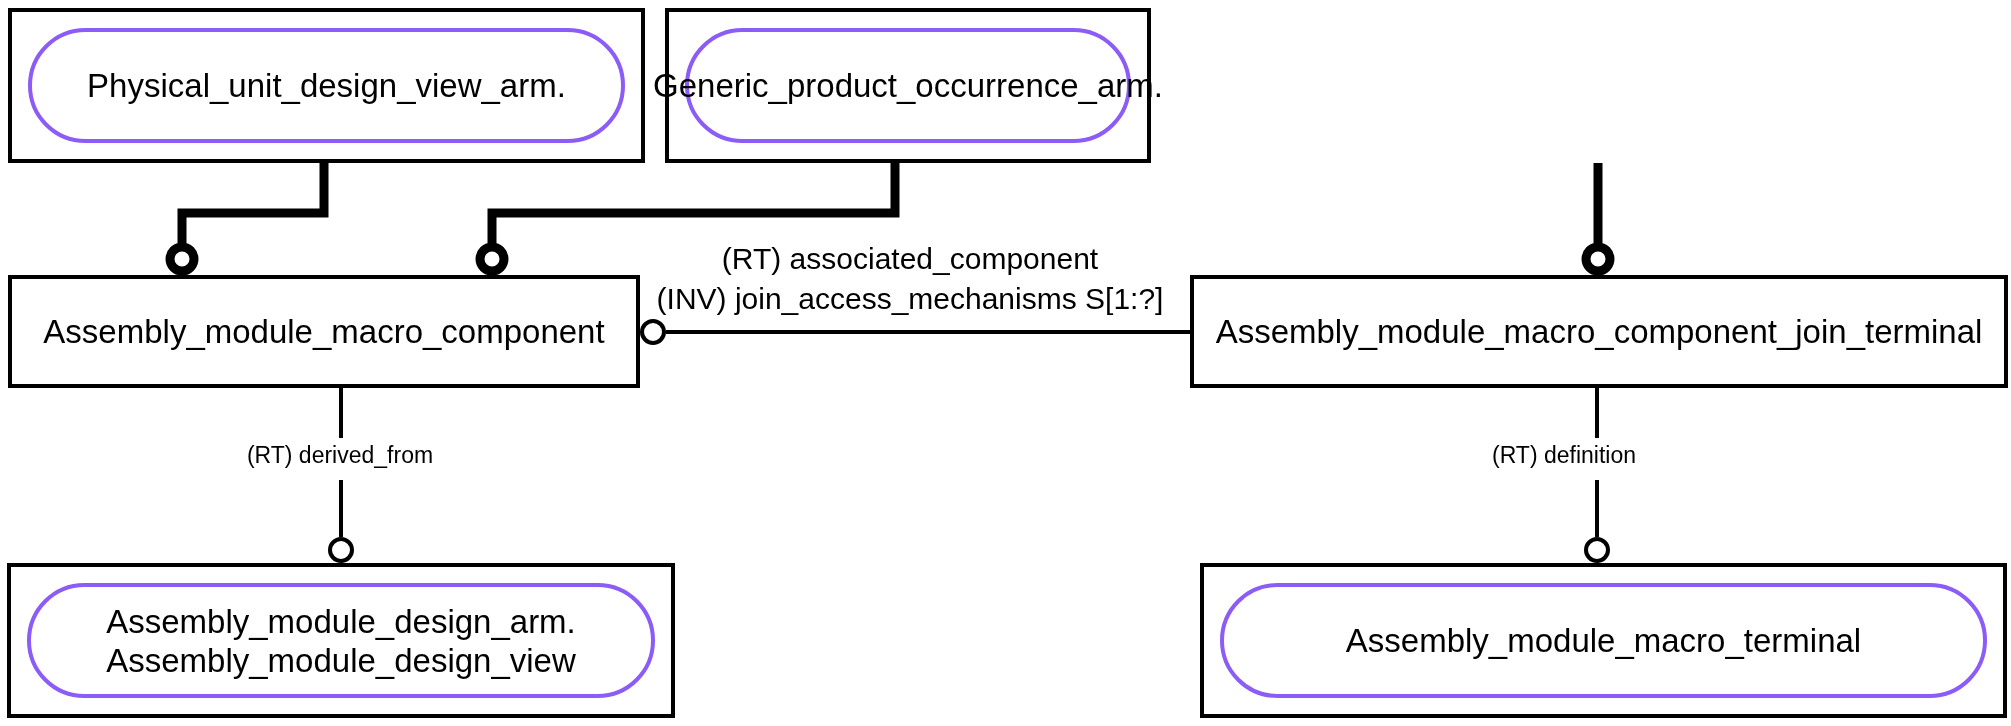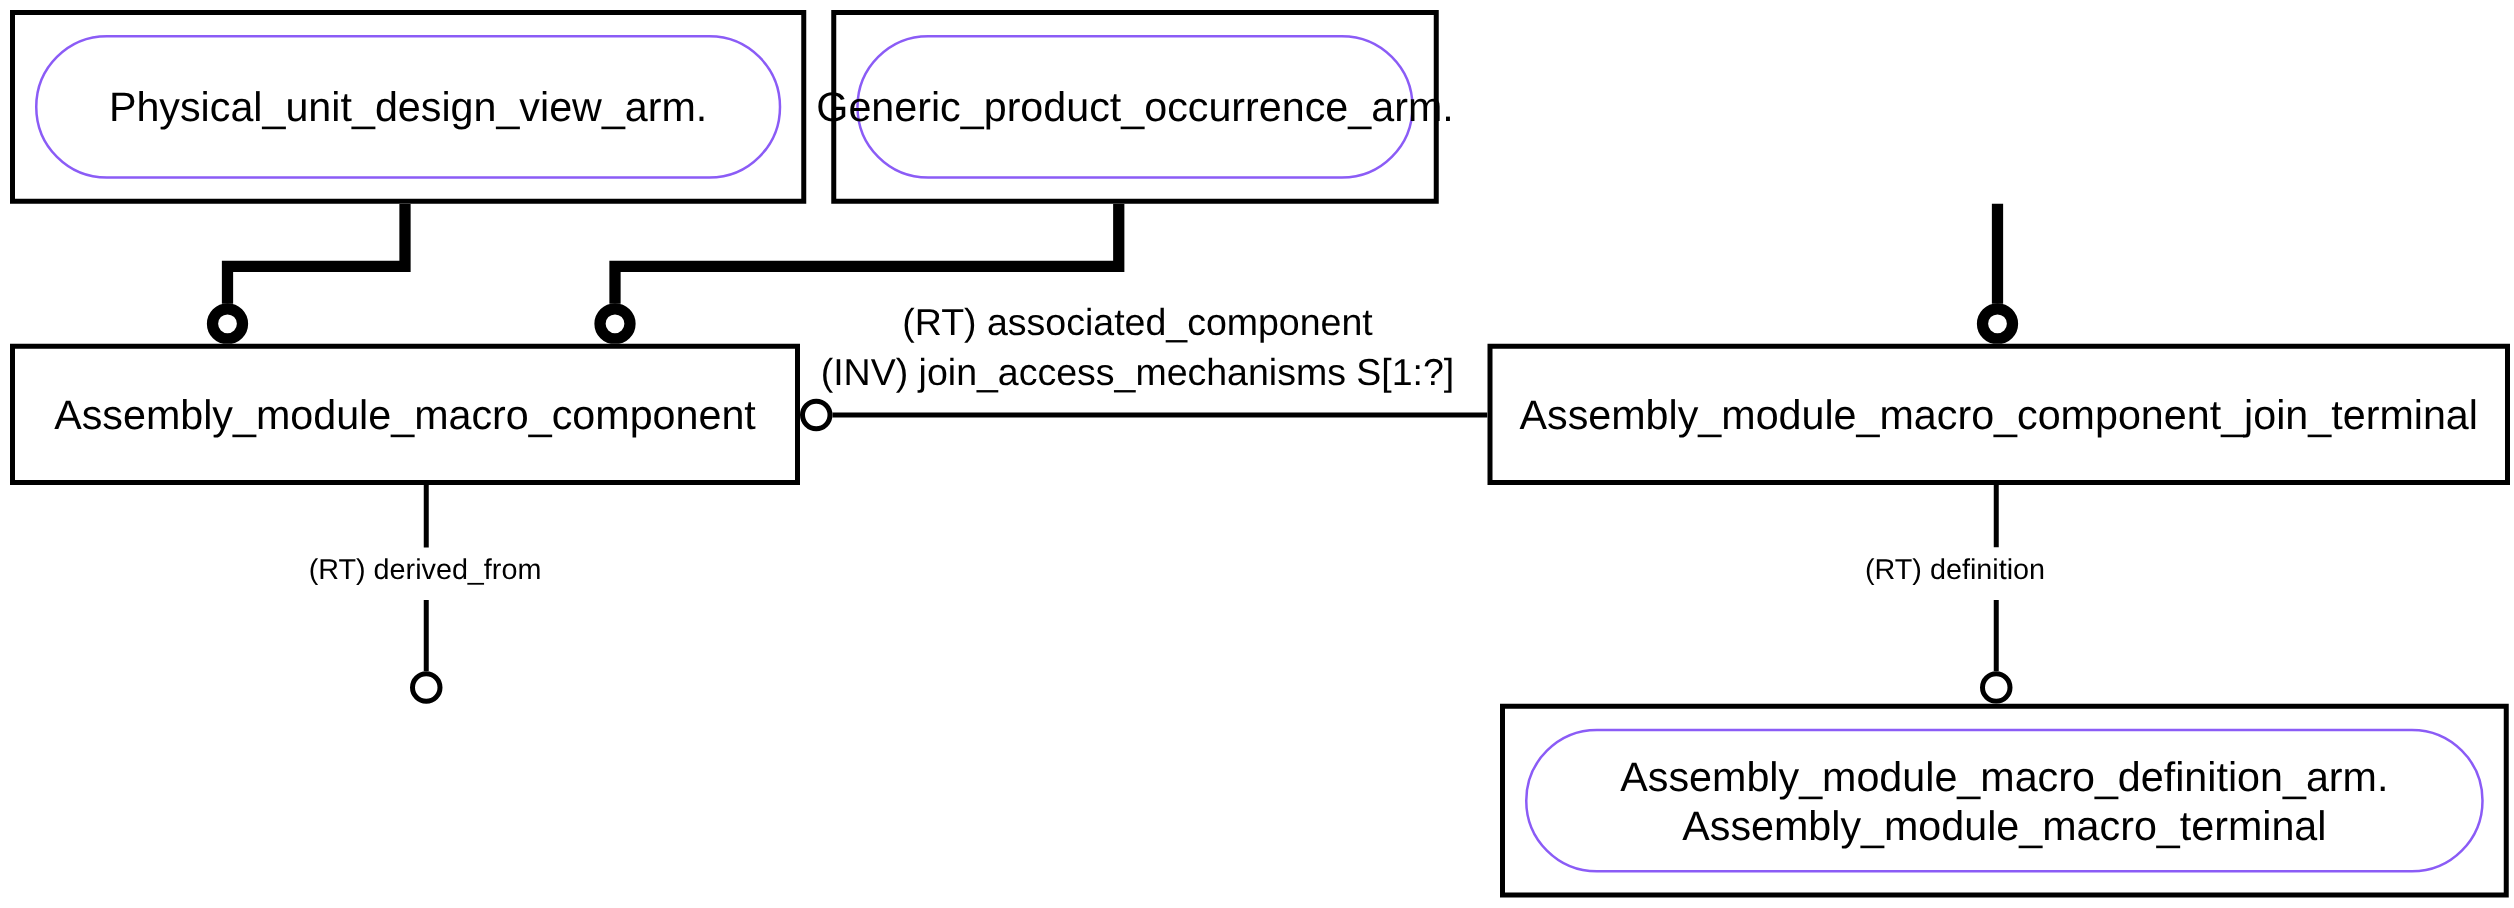--- a/index.html
+++ b/index.html
@@ -12,21 +12,21 @@
   }
   .box{
     position:absolute;
     border:4px solid #000;
     background:#fff;
     box-sizing:border-box;
   }
   .stadium{
     position:absolute;
     left:16px;right:16px;top:16px;bottom:16px;
-    border:2px solid #8b5cf6;
+    border:4px solid #8b5cf6;
     border-radius:62px;
     display:flex;flex-direction:column;
     justify-content:center;align-items:center;
     text-align:center;
     font-size:33px;line-height:39px;
     white-space:nowrap;
   }
   .plainlabel{
     position:absolute;
     left:0;right:0;top:0;bottom:0;
@@ -109,24 +109,29 @@
 
 
   <div class="box b-mid-left">
     <div class="plainlabel">Assembly_module_macro_component</div>
   </div>
 
   <div class="box b-mid-right">
     <div class="plainlabel">Assembly_module_macro_component_join_terminal</div>
   </div>
 
+  <div class="box b-bot-left">
+    <div class="stadium">
+      <div>Assembly_module_design_arm.</div>
+      <div>Assembly_module_design_view</div>
+    </div>
+  </div>
 
   <div class="box b-bot-right">
     <div class="stadium">
-      <div>Assembly_module_macro_definition_arm.</div>
       <div>Assembly_module_macro_terminal</div>
     </div>
   </div>
 
   <div class="rel-label" style="left:910px; top:242px;">(RT) associated_component</div>
 
   <div class="rel-label" style="left:910px; top:282px;">(INV) join_access_mechanisms S[1:?]</div>
 
   <div class="rel-label big" style="left:340px; top:438px;">(RT) derived_from</div>
 

